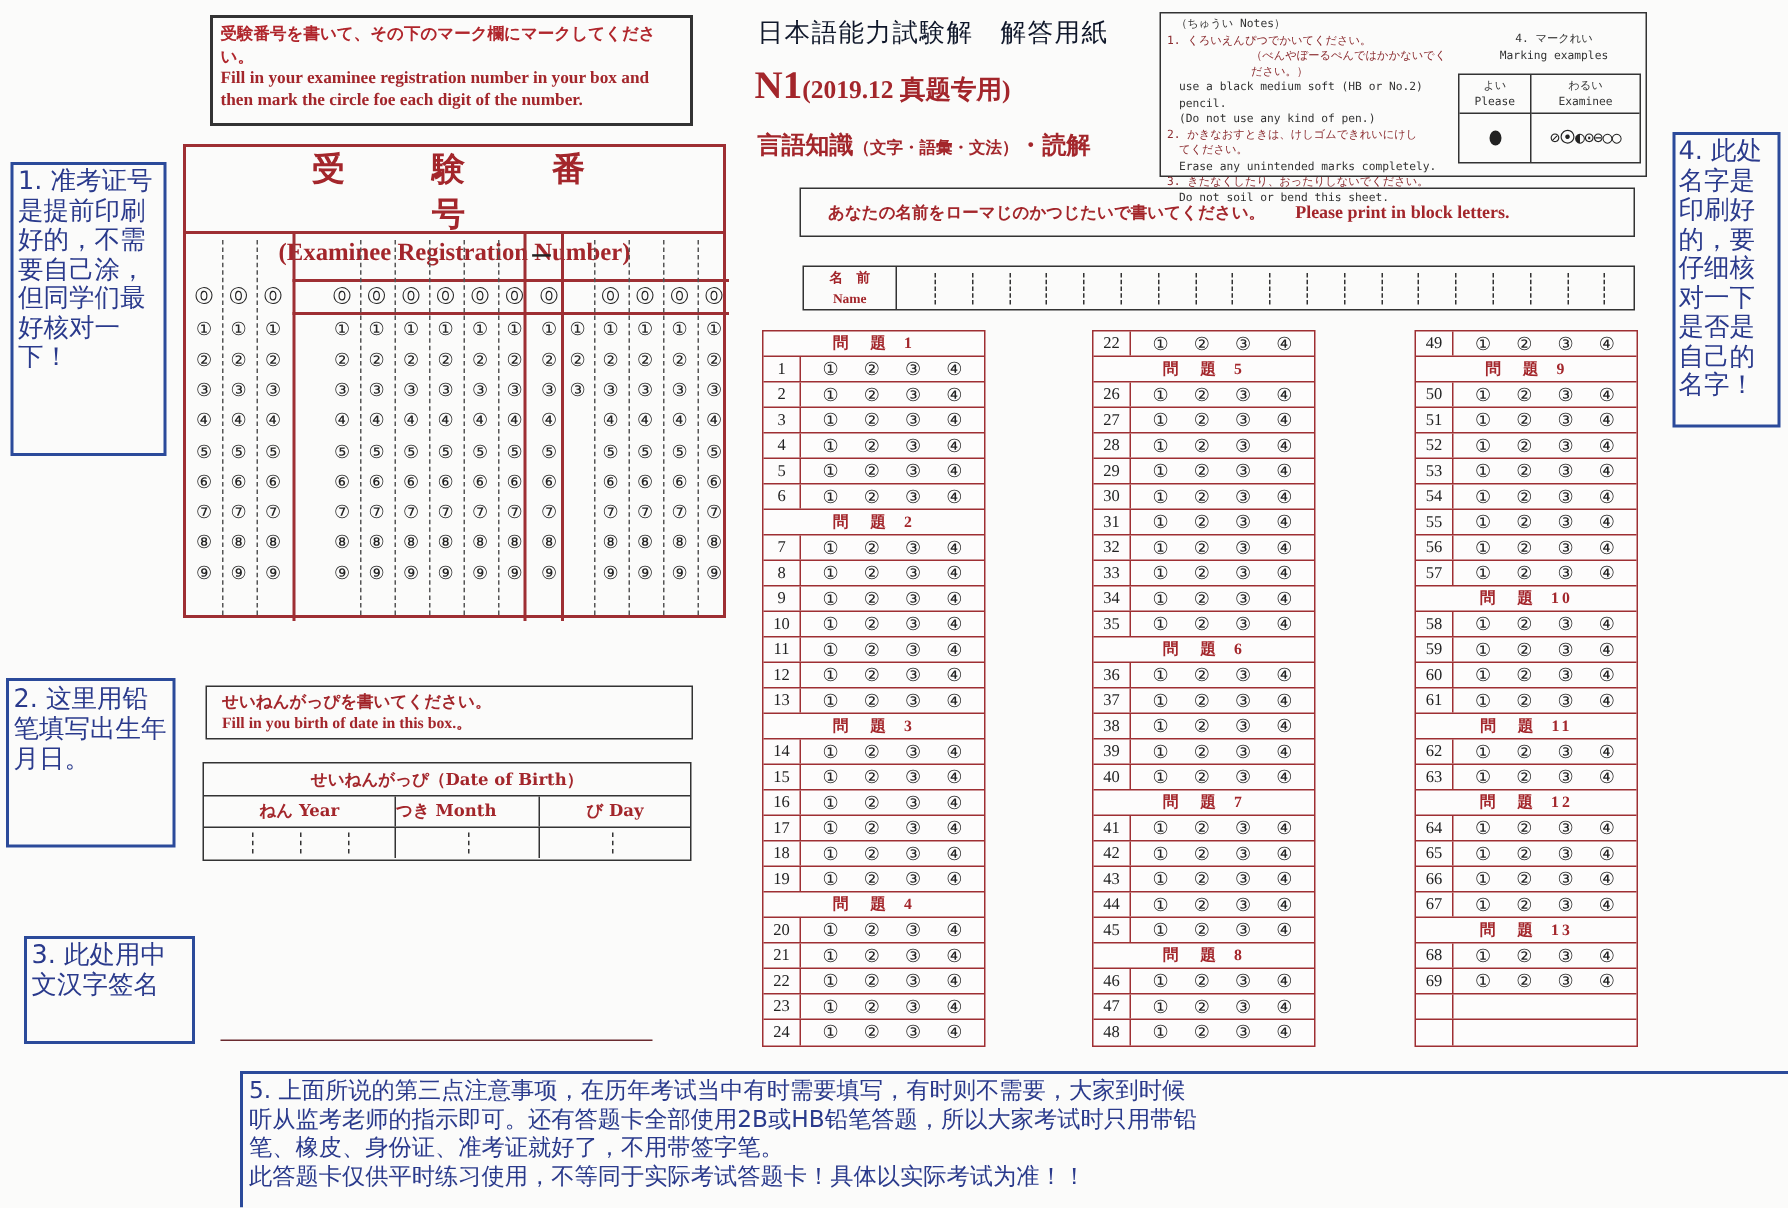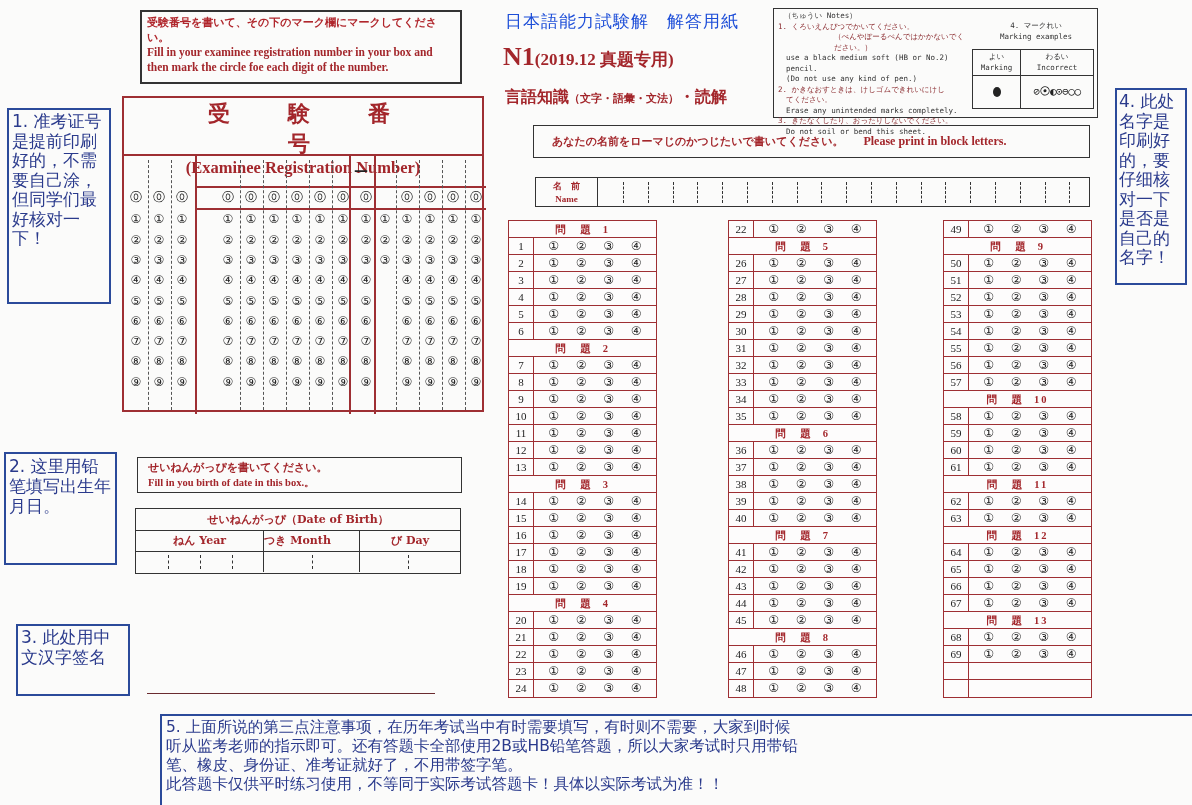--- a/index.html
+++ b/index.html
@@ -7,21 +7,21 @@
   body { position: relative; font-family: "DejaVu Serif", "Liberation Serif", serif; color: #222; }
   .abs { position: absolute; }
   .blue-note { position: absolute; border: 2px solid #2b4a9a; color: #2a3a8c; font-family: "DejaVu Sans", sans-serif; background: #fbfbfa; }
 
   
   #instr-box { left: 140px; top: 10px; width: 322px; height: 74px; border: 2px solid #333; padding: 3px 5px; font-size: 11px; line-height: 15px; font-weight: bold; }
   #instr-box .jp { color: #b0262c; }
   #instr-box .en { color: #a3262b; font-family: "Liberation Serif", serif; font-size: 11.5px; }
 
   
-  #title1 { left: 505px; top: 10px; font-size: 17px; color: #1d4ed8; font-family: "DejaVu Sans", sans-serif; letter-spacing: 1px; }
+  #title1 { left: 505px; top: 10px; font-size: 17px; color: #0f172a; font-family: "DejaVu Sans", sans-serif; letter-spacing: 1px; }
   #title2 { left: 503px; top: 42px; color: #a3262b; font-weight: bold; font-family: "Liberation Serif", serif; }
   #title2 .big { font-size: 26px; }
   #title2 .small { font-size: 17px; }
   #title3 { left: 505px; top: 87px; font-size: 16px; color: #a3262b; font-family: "DejaVu Sans", sans-serif; font-weight: bold; }
   #title3 .sm { font-size: 11px; }
 
   
   #notes-box { left: 773px; top: 8px; width: 325px; height: 110px; border: 1.5px solid #333; font-family: "DejaVu Sans Mono", monospace; font-size: 7.5px; line-height: 10.5px; padding: 2px 4px; color: #333; }
   #notes-box .jp { color: #8a2a2e; }
   #notes-left { position: absolute; left: 4px; top: 2px; width: 190px; }
@@ -103,24 +103,24 @@
         <div class="jp">3. きたなくしたり、おったりしないでください。</div>
         <div style="padding-left: 8px;">Do not soil or bend this sheet.</div>
       </div>
   </div>
   <div id="marking-title">
     <div>4. マークれい</div>
     <div>Marking examples</div>
   </div>
   <div id="marking-table">
     <div>
-        <span><span>よい</span><br><span>Marking</span></span>
+        <span><span>よい</span><br><span>Please</span></span>
       </div>
     <div style="border-right:none">
-        <span><span>わるい</span><br><span>Incorrect</span></span>
+        <span><span>わるい</span><br><span>Examinee</span></span>
       </div>
     <div style="border-bottom:none">
         <span class="mk-correct-dot"></span>
       </div>
     <div style="border:none">
         <span class="mk-incorrect">⊘⦿◐⊙⊖○○</span>
       </div>
   </div>
 </div>
 

